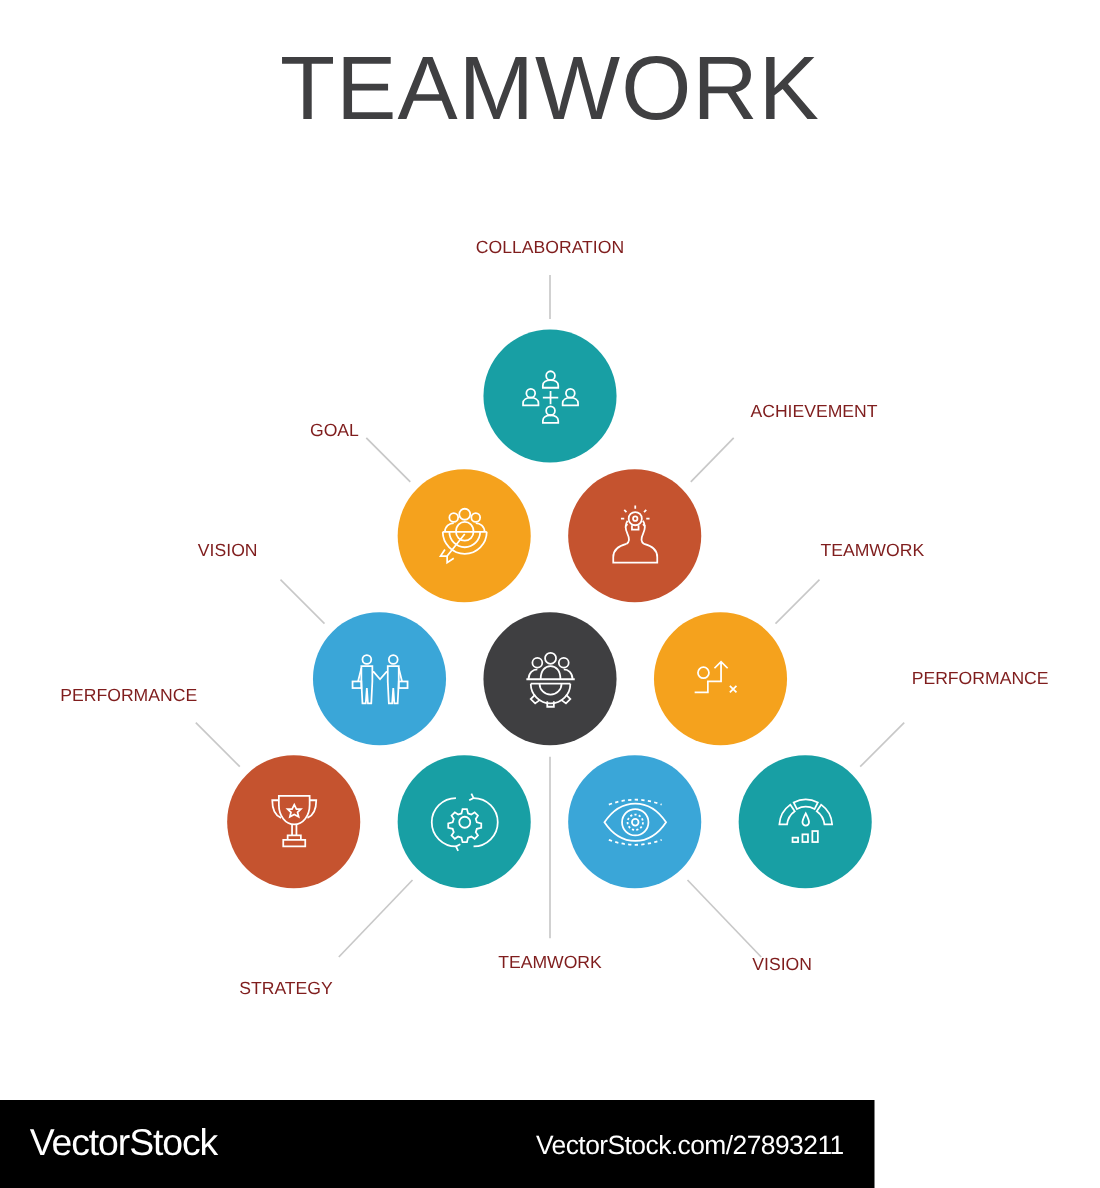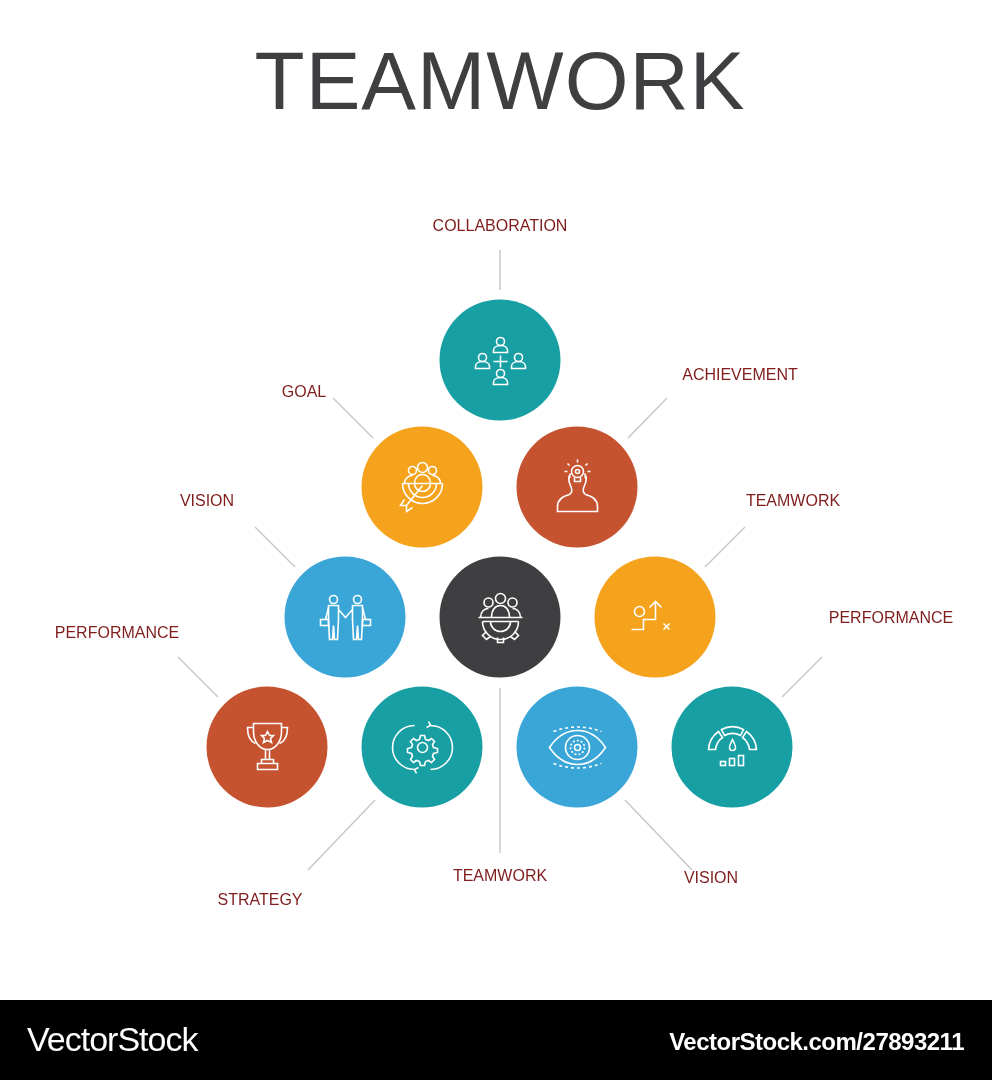--- a/index.html
+++ b/index.html
@@ -2,23 +2,23 @@
 <html><head>
 <meta charset="utf-8">
 <style>
   html,body{margin:0;padding:0;background:#fff;}
   body{width:1000px;height:1080px;position:relative;overflow:hidden;font-family:"Liberation Sans",sans-serif;}
   .title{position:absolute;left:0;top:40px;width:1000px;text-align:center;font-size:82px;color:#3f3f41;letter-spacing:1px;line-height:1;}
   .label{position:absolute;font-size:16px;color:#7f1d1d;white-space:nowrap;transform:translate(-50%,-50%);}
   .circle{position:absolute;width:121px;height:121px;border-radius:50%;transform:translate(-50%,-50%);display:flex;align-items:center;justify-content:center;}
   .circle svg{width:64px;height:64px;}
   svg.lines{position:absolute;left:0;top:0;}
-  .footer{position:absolute;left:0;top:1000px;width:992px;height:80px;background:#000;}
+  .footer{position:absolute;left:0;top:1000px;width:795px;height:80px;background:#000;}
   .brand{position:absolute;left:27px;top:20px;color:#fff;font-size:34px;letter-spacing:-1px;}
-  .url{position:absolute;right:28px;top:28px;color:#fff;font-size:24px;letter-spacing:-0.5px;font-weight:bold;}
+  .url{position:absolute;right:28px;top:28px;color:#fff;font-size:24px;letter-spacing:-0.5px;}
 </style>
 </head>
 <body>
 
 <div class="title">TEAMWORK</div>
 
 <svg class="lines" width="1000" height="1000">
   <g stroke="#c8c8c8" stroke-width="1.5" fill="none">
     <line x1="500" y1="250" x2="500" y2="290"></line>
     <line x1="333" y1="398" x2="373" y2="438"></line>

